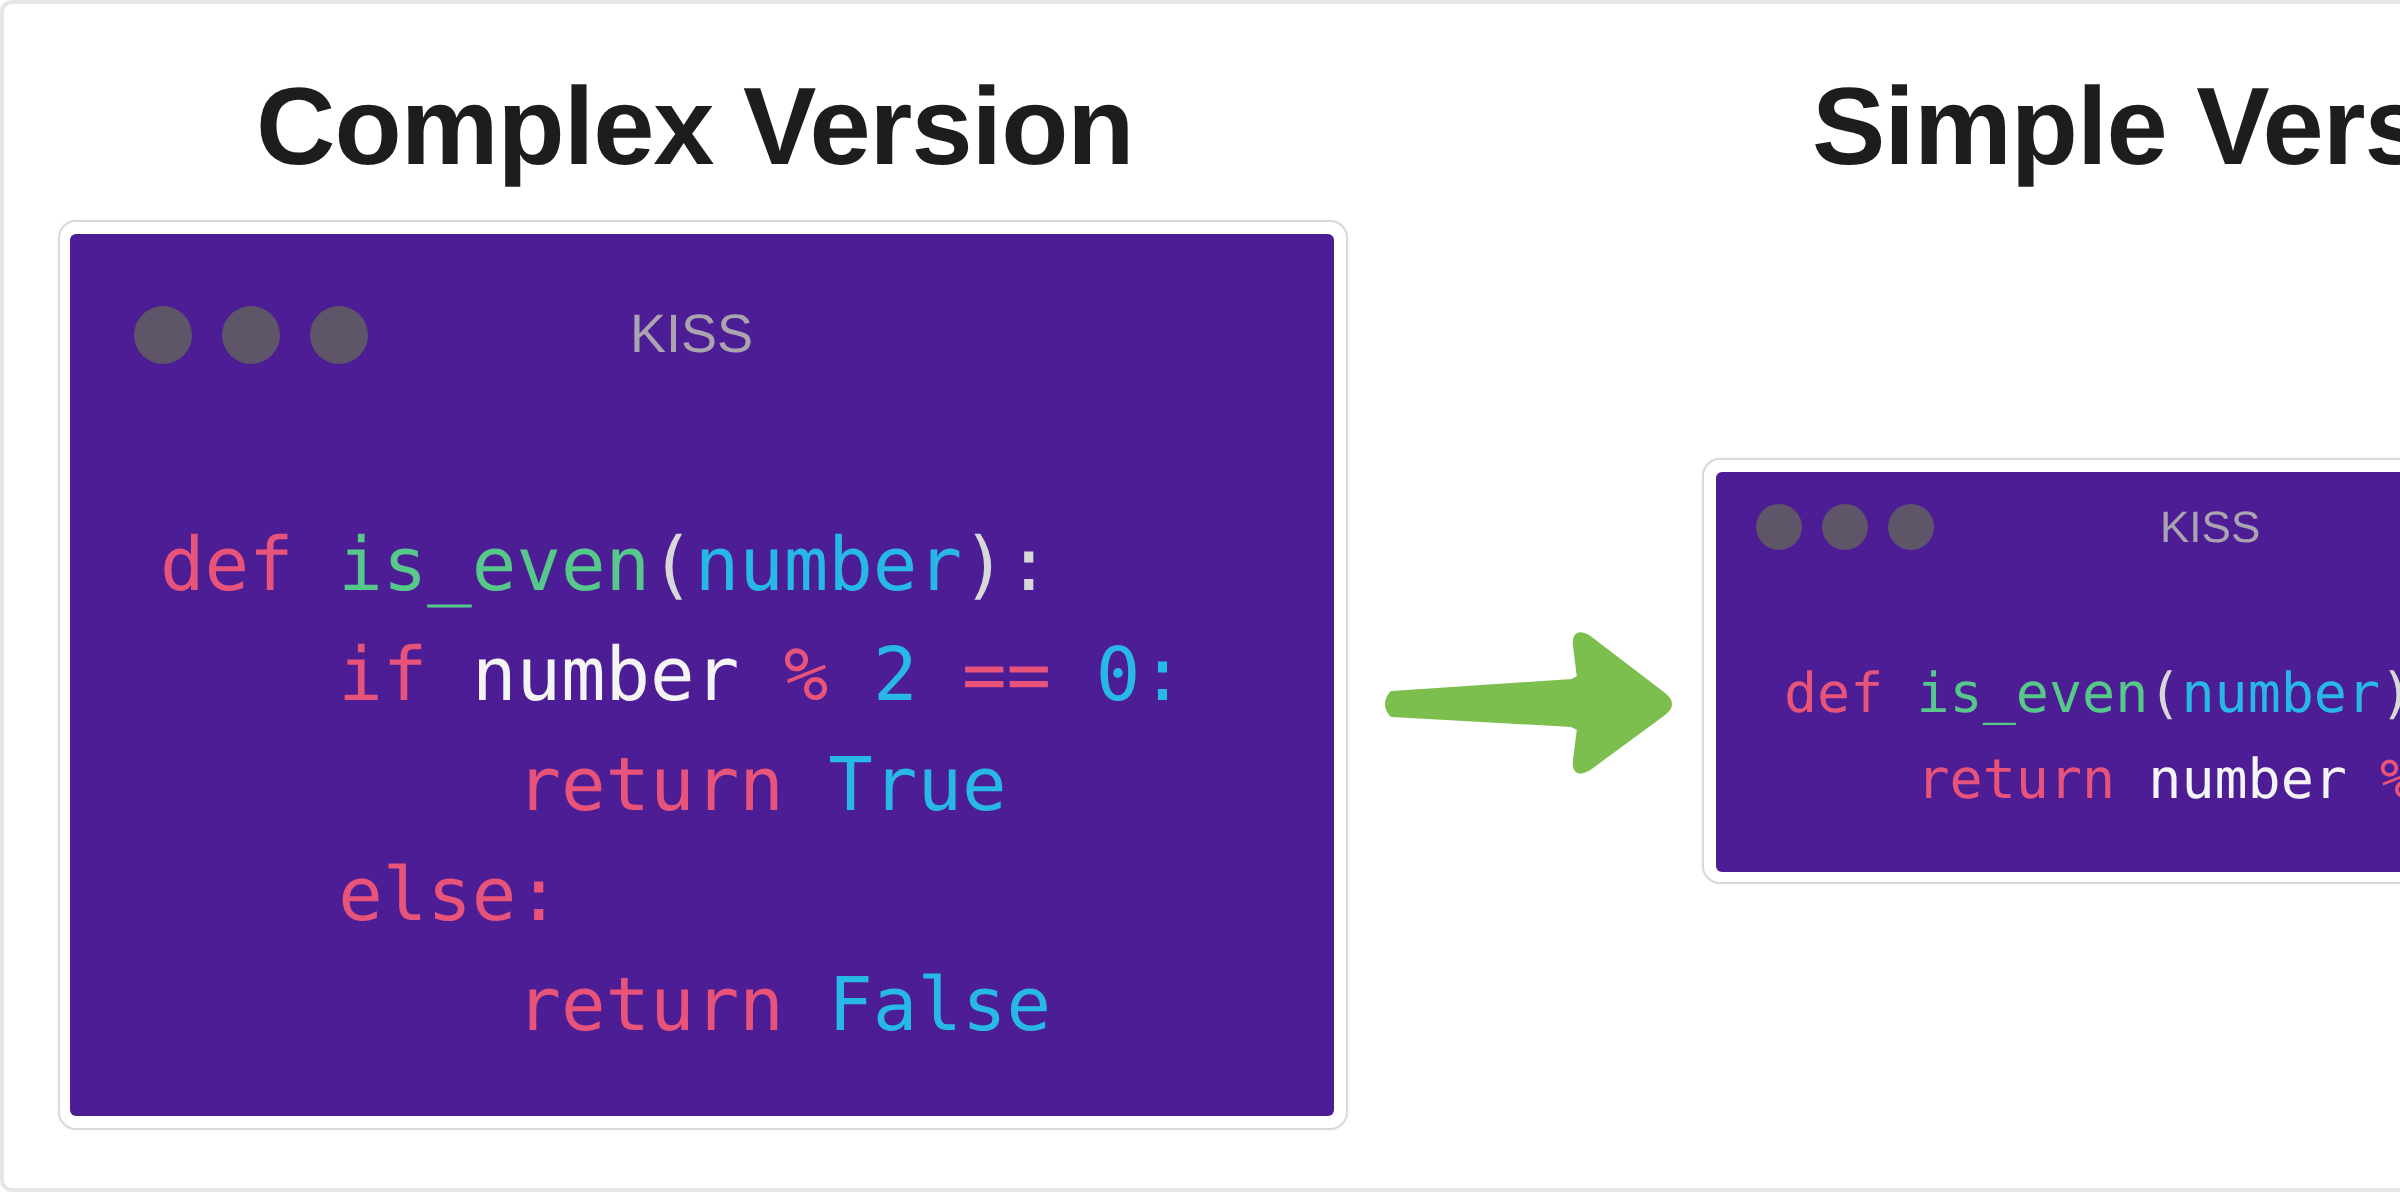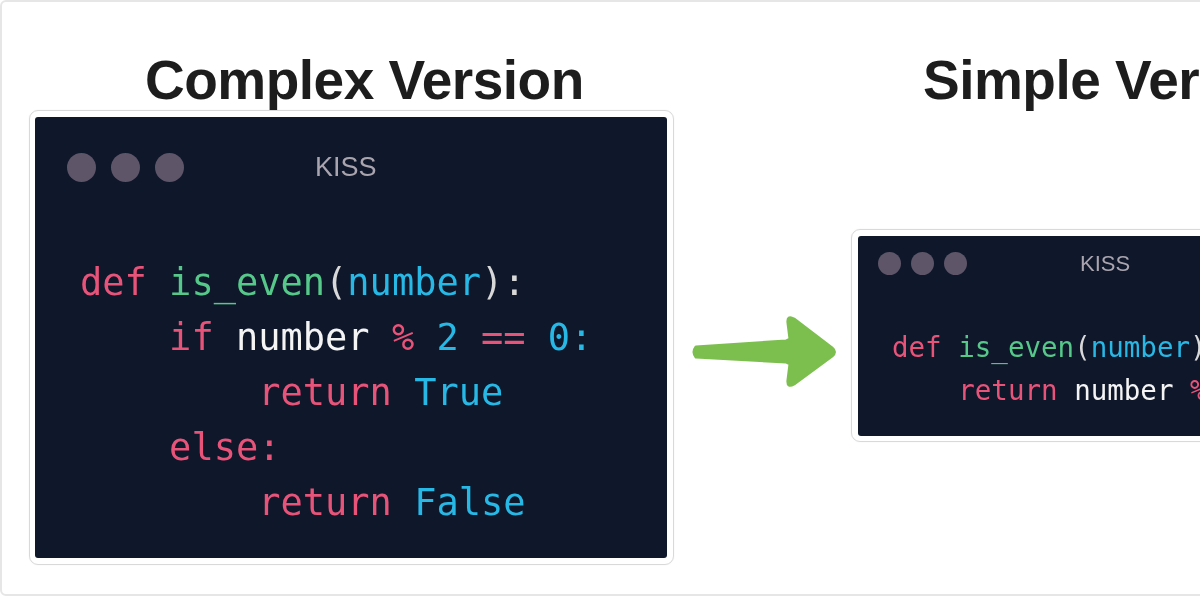--- a/index.html
+++ b/index.html
@@ -6,37 +6,37 @@
     body {
       width: 1200px; height: 600px; overflow: hidden; position: relative;
       background: #ffffff;
       font-family: "Liberation Sans", sans-serif;
     }
     .outer-frame {
       position: absolute; left: 0; top: 0; width: 1205px; height: 596px;
       border: 2px solid #e6e6e6; border-radius: 6px; box-sizing: border-box;
     }
     .heading {
-      position: absolute; margin: 17px; font-weight: 700; color: #1d1d1d;
+      position: absolute; margin: 0; font-weight: 700; color: #1d1d1d;
       font-family: "Liberation Sans", sans-serif; white-space: nowrap;
       letter-spacing: -0.5px;
     }
     .heading-complex { left: 128px; top: 28px; font-size: 55px; line-height: 70px; }
     .heading-simple { left: 906px; top: 28px; font-size: 55px; line-height: 70px; }
 
     .card-frame {
       position: absolute; background: #ffffff;
       border: 1.5px solid #d9d9d9; border-radius: 9px; box-sizing: border-box;
       box-shadow: 0 0 2px rgba(0,0,0,0.05);
     }
     .card-left-frame { left: 29px; top: 110px; width: 645px; height: 455px; }
     .card-right-frame { left: 851px; top: 229px; width: 360px; height: 213px; }
 
     .window {
-      position: absolute; background: #0f172a; border-radius: 3px;
+      position: absolute; background: #4c1d95; border-radius: 3px;
       overflow: hidden;
     }
     .window-left { left: 35px; top: 117px; width: 632px; height: 441px; }
     .window-right { left: 858px; top: 236px; width: 350px; height: 200px; }
 
     .dot { position: absolute; border-radius: 50%; background: #5e5568; }
     .window-left .dot { width: 29px; height: 29px; top: 36px; }
     .window-left .dot1 { left: 32px; }
     .window-left .dot2 { left: 76px; }
     .window-left .dot3 { left: 120px; }

